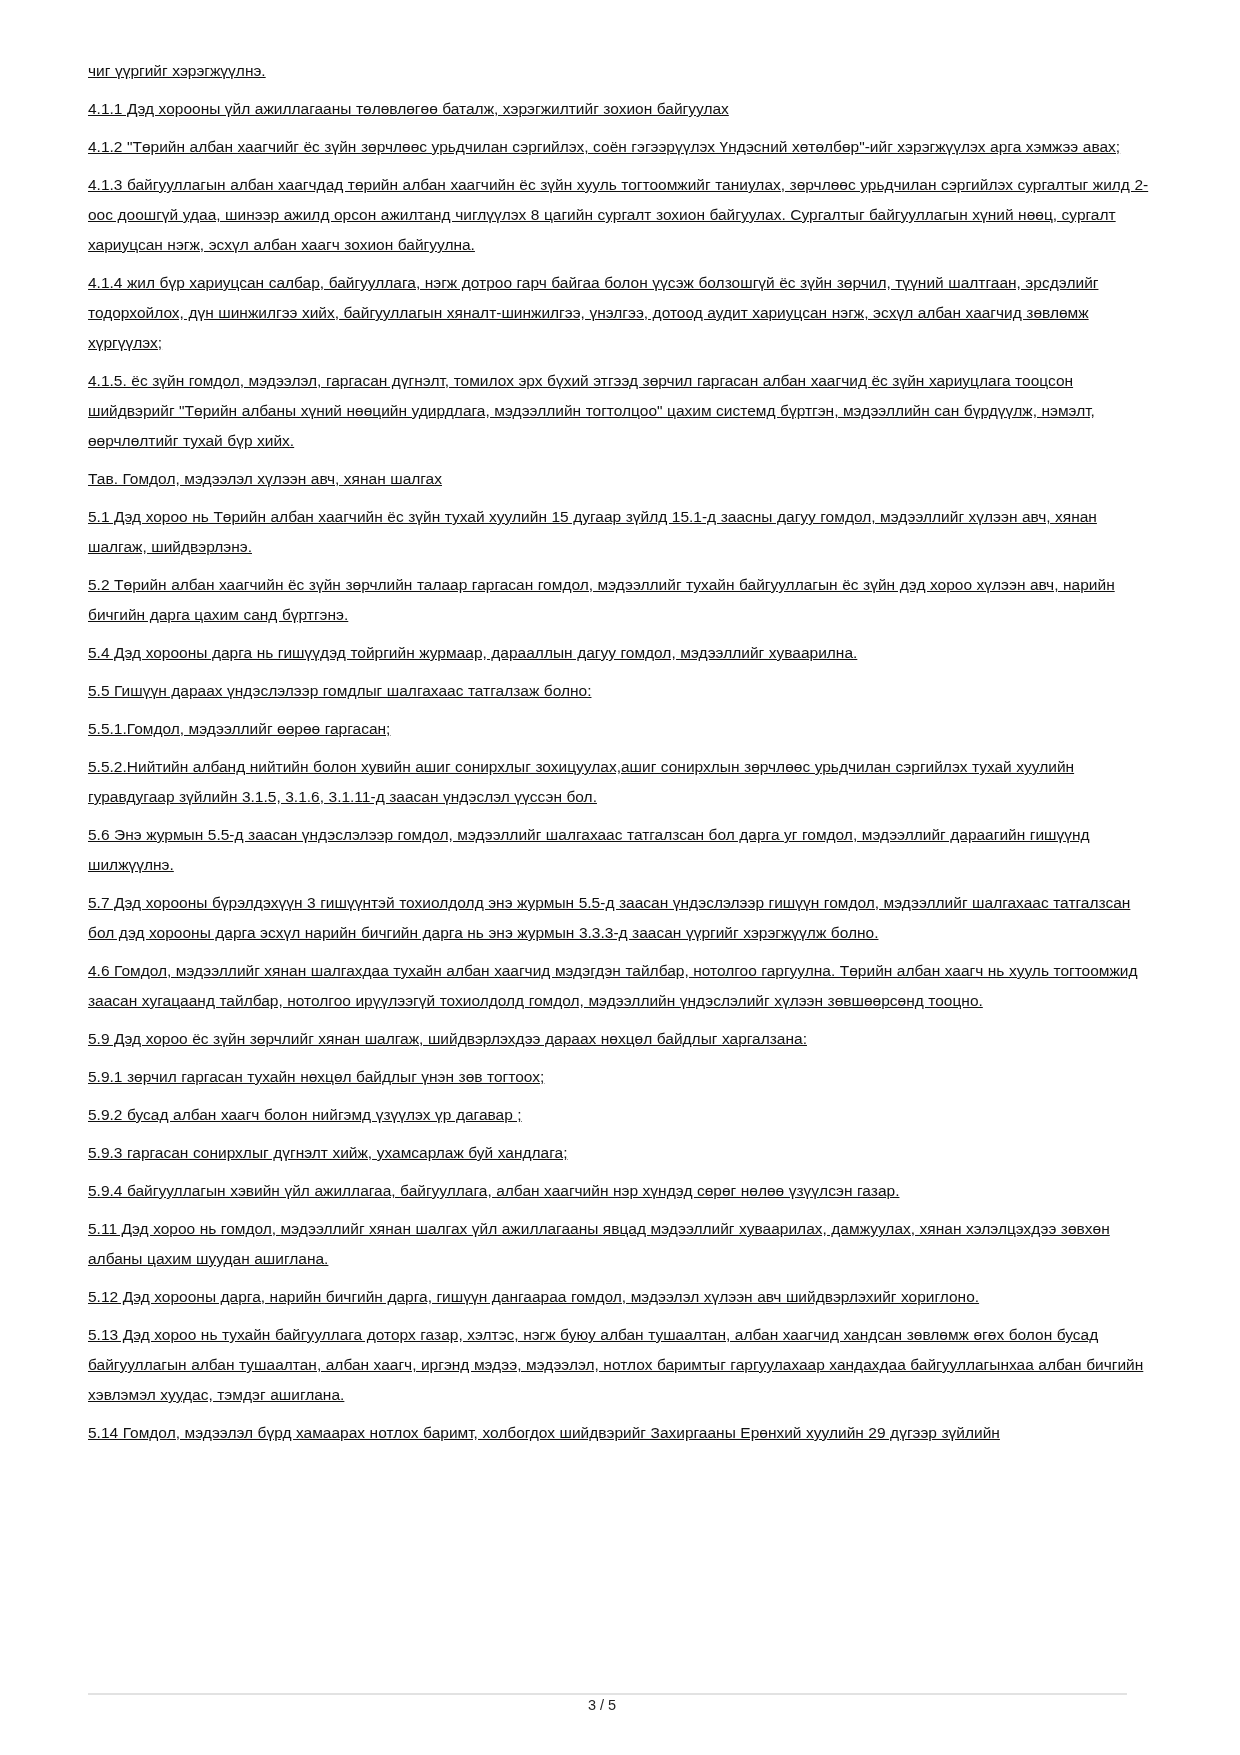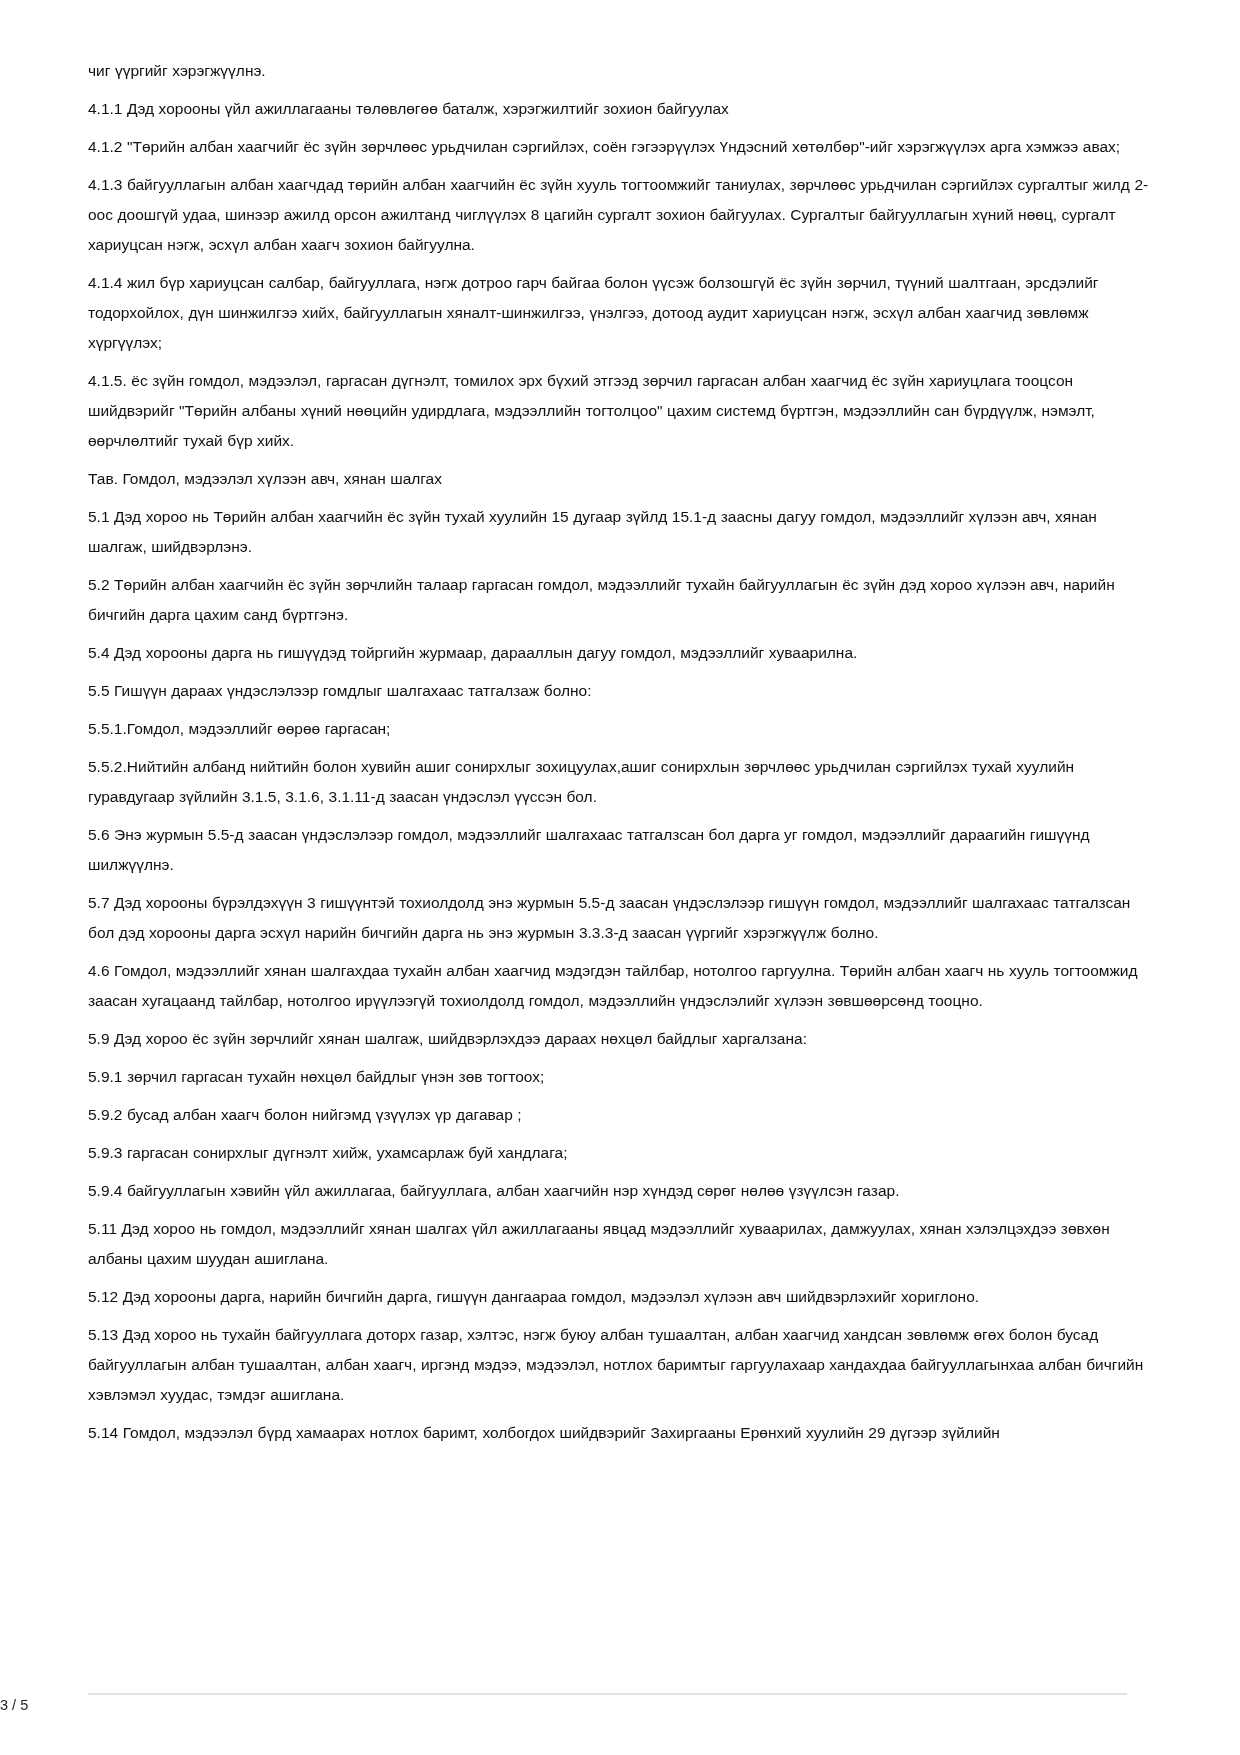--- a/index.html
+++ b/index.html
@@ -24,39 +24,40 @@
   .content {
     padding: 41px 82px 0 88px; 
     padding-top: 41px;
   }
   .content p {
     margin: 0 0 8px 0;
     font-size: 15.5px;
     line-height: 30px;
     color: #111111;
     word-spacing: 0.2px;
+    text-decoration: underline;
   }
   .content p:first-child {
     margin-top: 15px;
   }
   .page-footer {
     position: absolute;
     left: 0;
     top: 1693px;
     width: 1240px;
   }
   .divider {
     margin-left: 88px;
     width: 1039px;
     height: 0;
     border-top: 2px solid #e2e2e2;
   }
   .pagenum {
     margin-top: 1px;
-    text-align: left;
+    text-align: center;
     padding-right: 36px;
     font-size: 14.5px;
     line-height: 18px;
     color: #1f1f1f;
   }
 </style>
 </head>
 <body>
 
 <div class="page">

